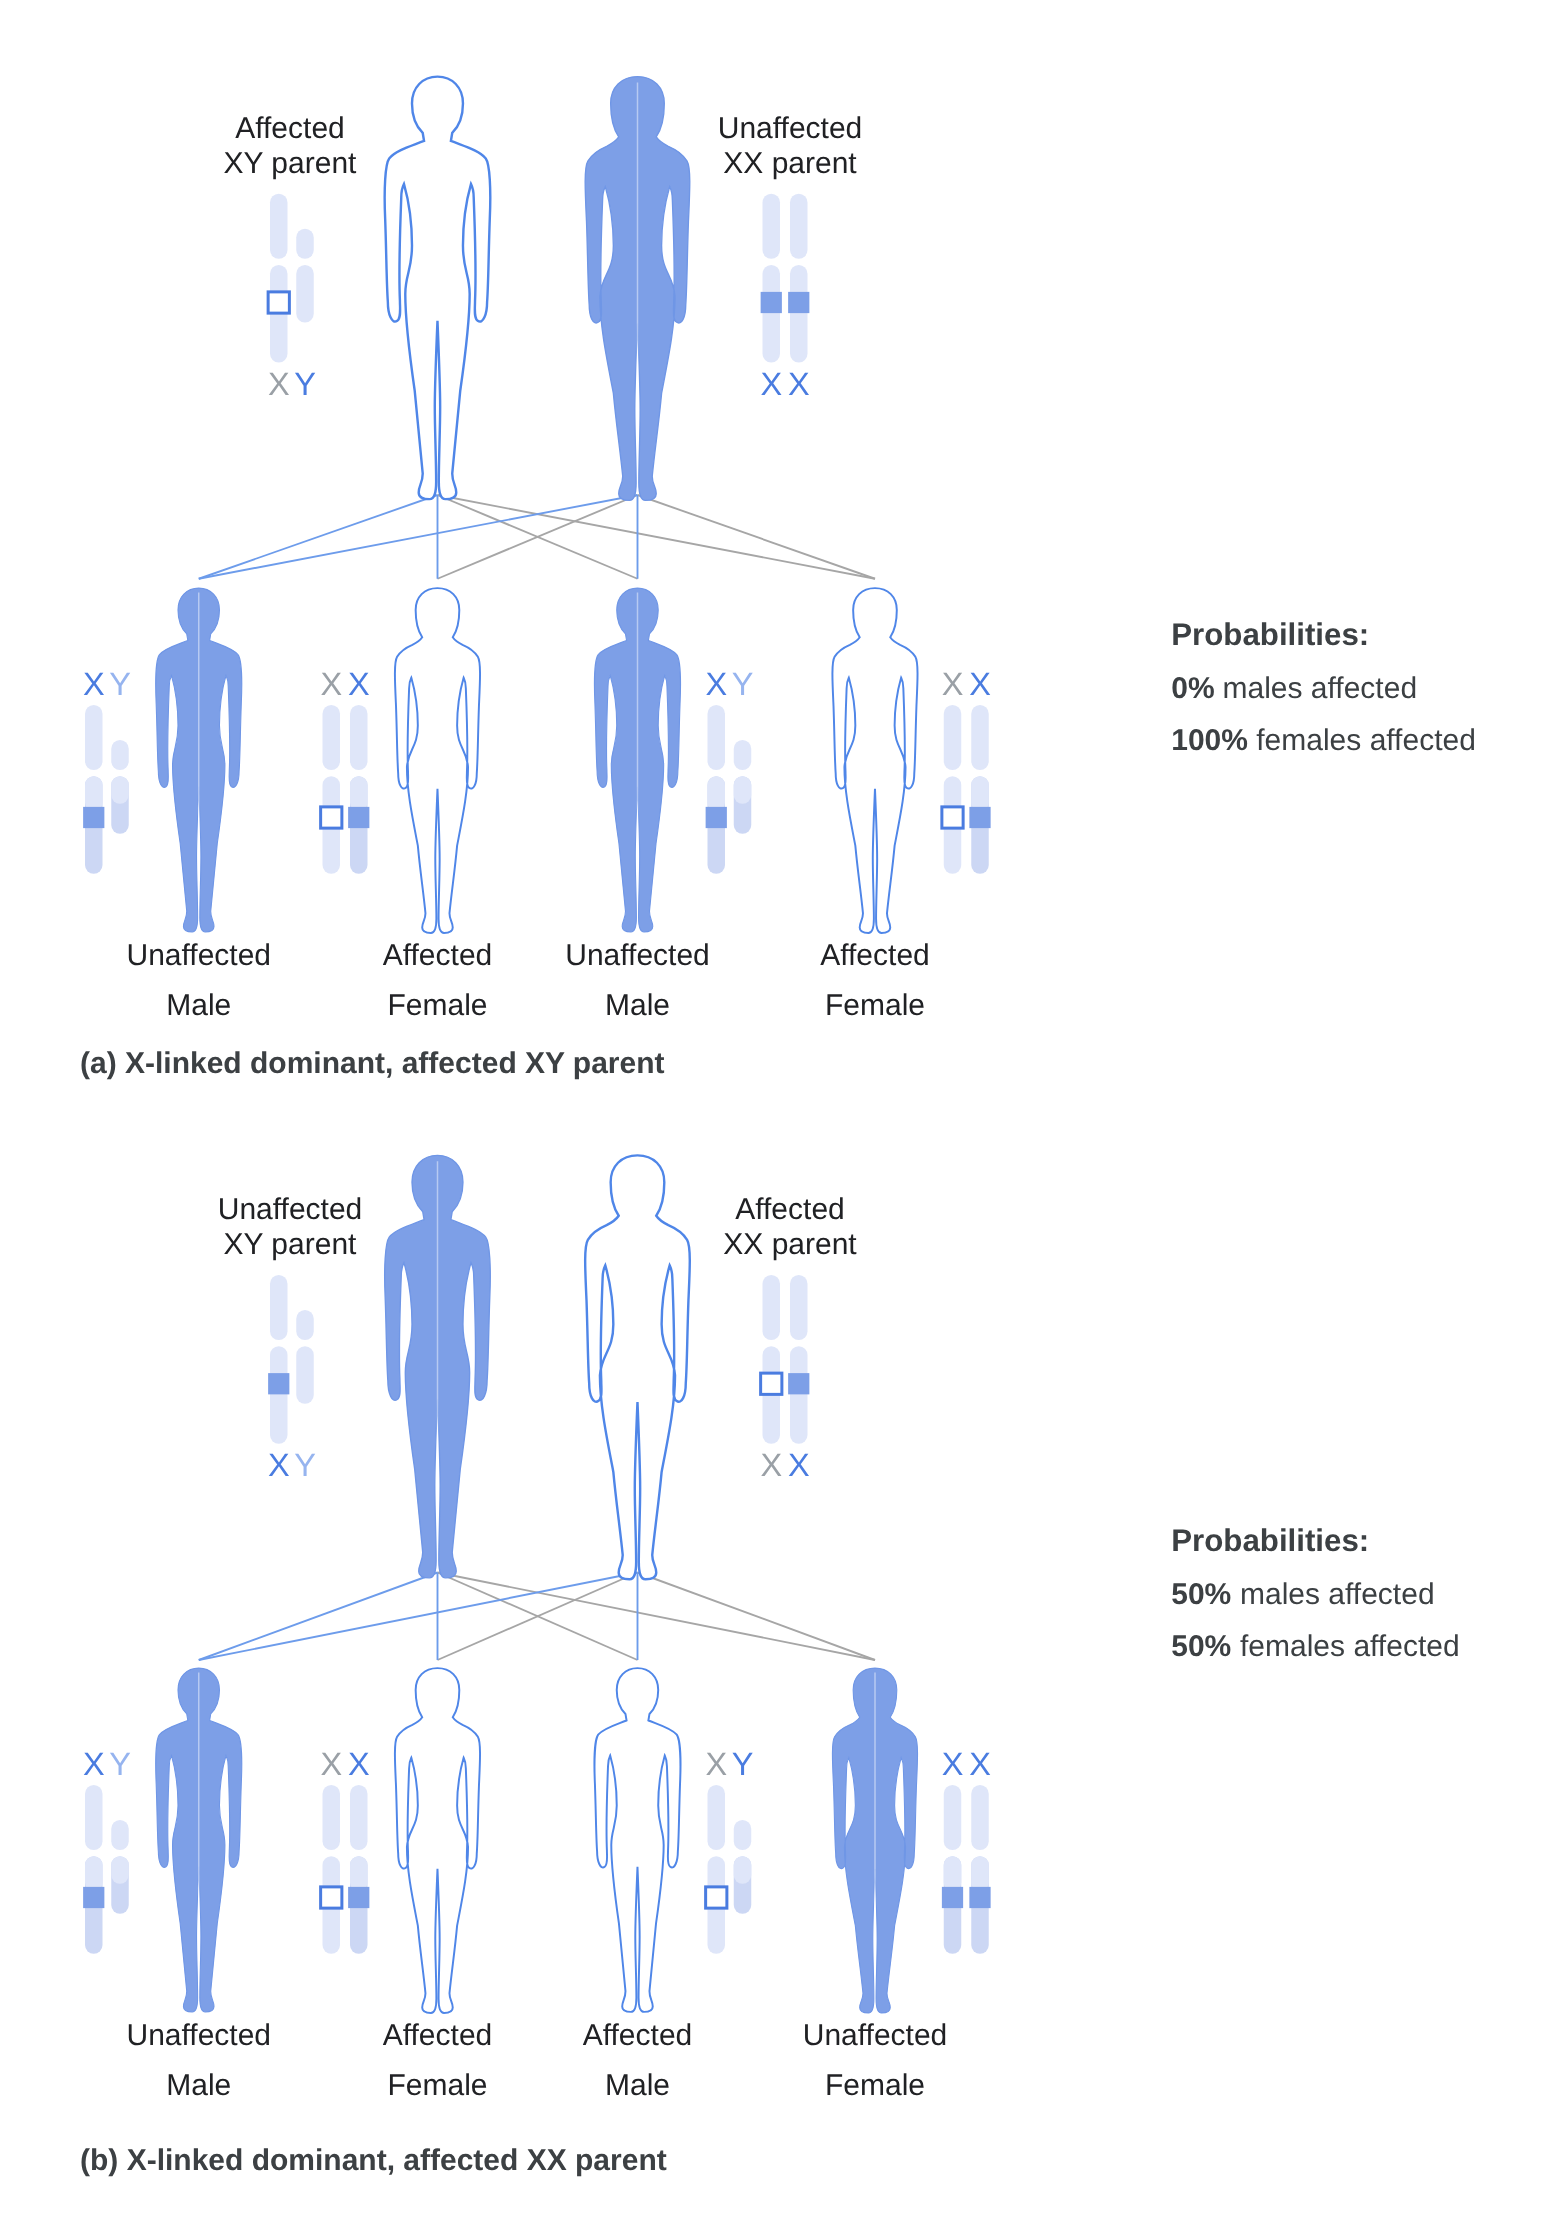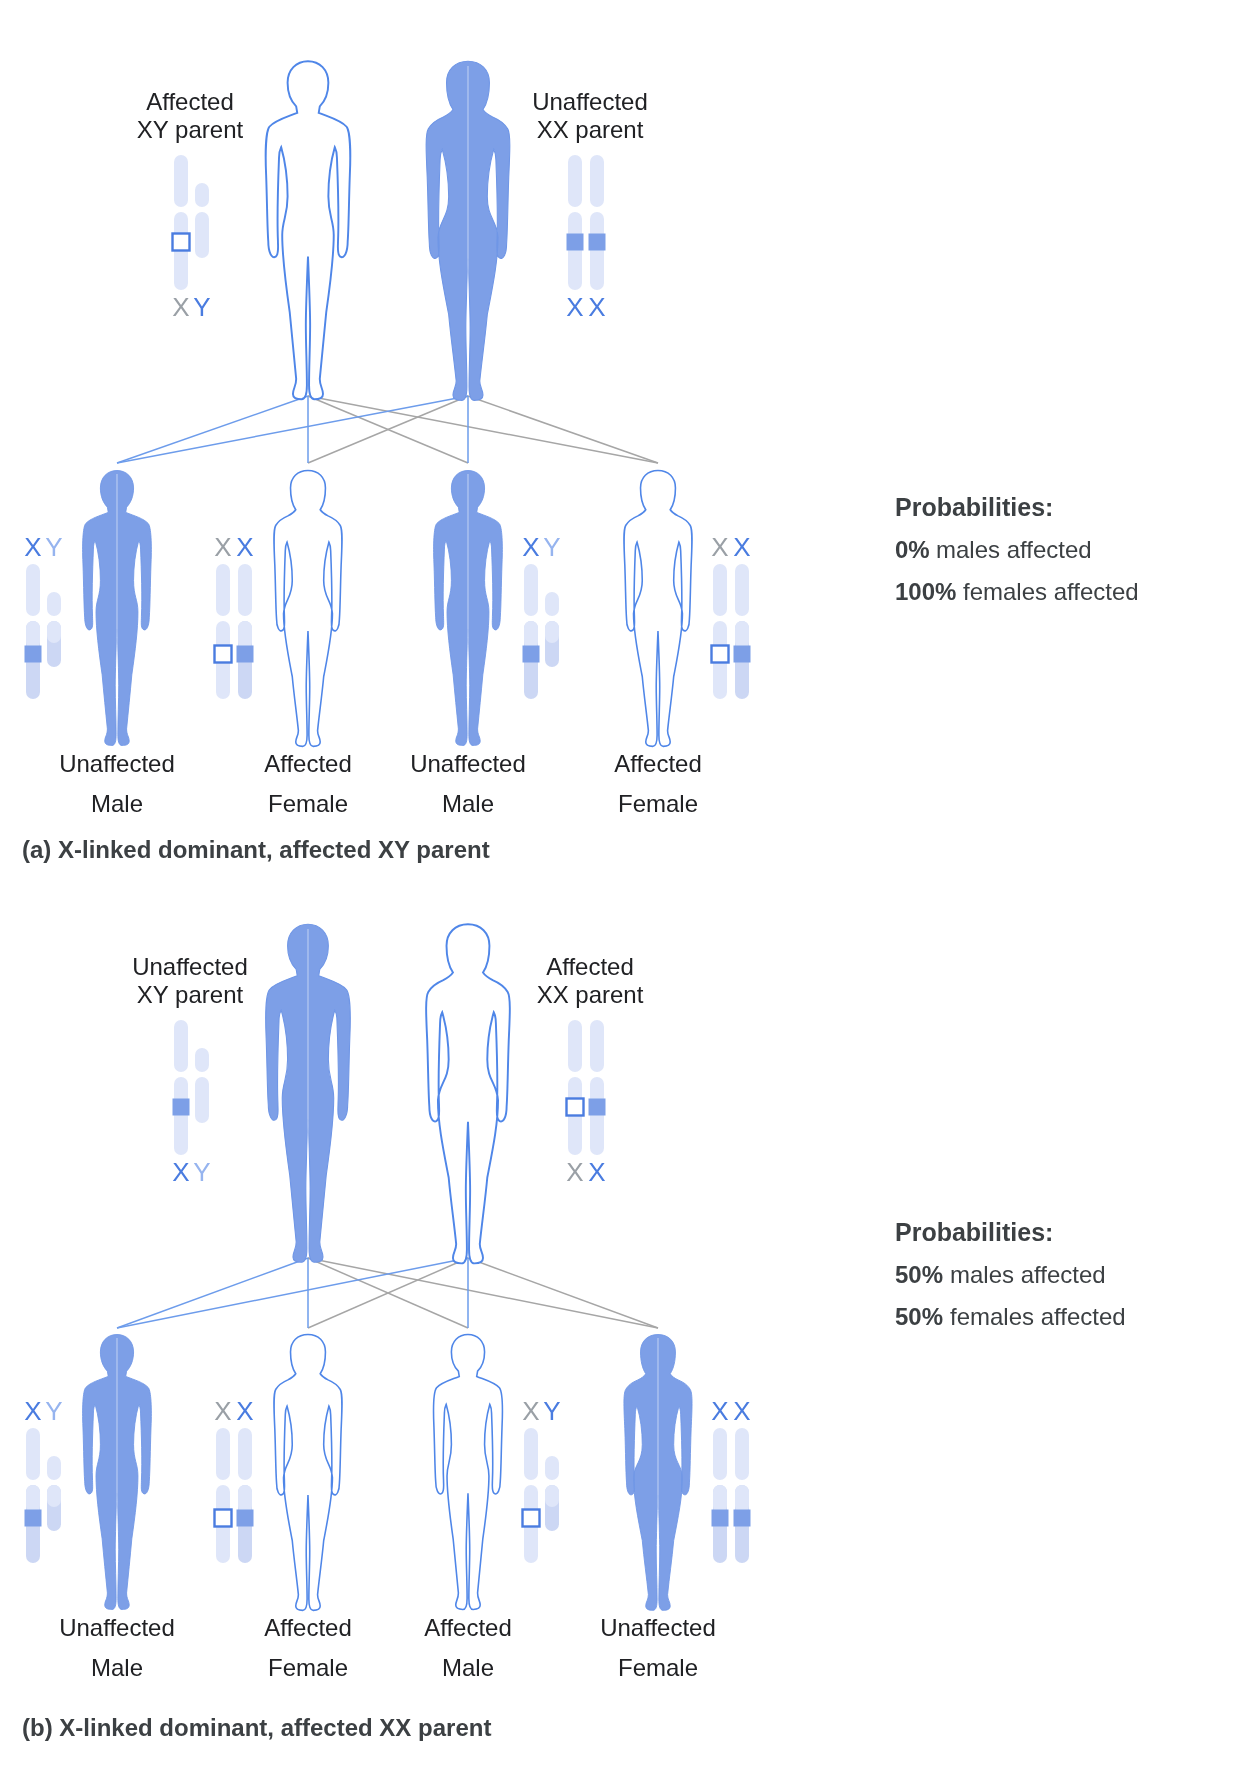--- a/index.html
+++ b/index.html
@@ -1,16 +1,16 @@
 <!DOCTYPE html>
 <html><head>
 <meta charset="utf-8">
 <style>
   html,body{margin:0;padding:0;background:#ffffff;}
-  .stage{width:1054px;height:1786px;position:relative;background:#fff;font-family:"Liberation Sans",sans-serif;}
+  .stage{width:1054px;height:1786px;position:relative;background:#fff;font-family:"Liberation Sans",sans-serif;padding-left:42px;}
   svg{display:block;}
   svg text{font-family:"Liberation Sans",sans-serif;}
   .fig-filled{fill:#7d9fe7;stroke:#6f96e6;stroke-width:1;}
   .fig-outline{fill:#ffffff;stroke:#4f86e8;stroke-width:1.8;}
   .seam{stroke:rgba(255,255,255,0.45);stroke-width:1.2;}
   .conn-gray{stroke:#a6a6a6;stroke-width:1.5;fill:none;}
   .conn-blue{stroke:#6d9ceb;stroke-width:1.5;fill:none;}
   .marker-filled{fill:#7d9fe7;}
   .marker-open{fill:#ffffff;stroke:#4a7ce0;stroke-width:2.4;}
   .kar{font-size:26px;text-anchor:middle;}

